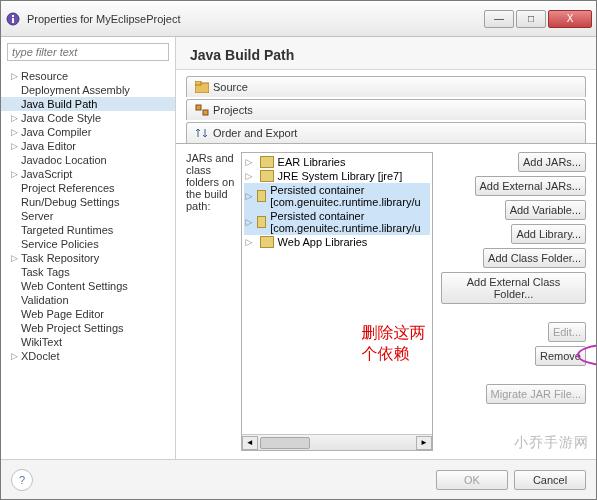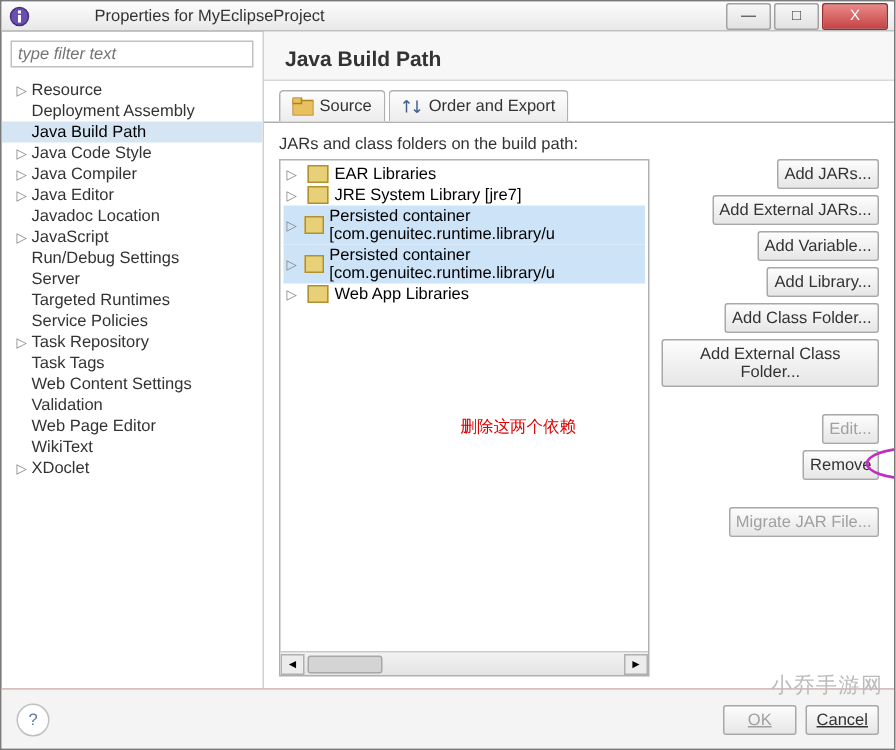--- a/index.html
+++ b/index.html
@@ -1,69 +1,69 @@
 <!DOCTYPE html>
 <html><head>
 <meta charset="utf-8">
 <style>
 * { box-sizing: border-box; margin: 0; padding: 0; font-family: Tahoma, Arial, sans-serif; font-size: 11px; }
 body { width: 597px; height: 500px; background: #f0f0f0; border: 1px solid #7a7a7a; display: flex; flex-direction: column; overflow: hidden; }
 
-.titlebar { height: 20px; background: linear-gradient(#fdfdfd, #e8e8e8); border-bottom: 1px solid #c0c0c0; display: flex; align-items: center; padding: 0 4px; gap: 36px; }
+.titlebar { height: 36px; background: linear-gradient(#fdfdfd, #e8e8e8); border-bottom: 1px solid #c0c0c0; display: flex; align-items: center; padding: 0 4px; }
 .titlebar .icon { width: 16px; height: 16px; margin-right: 6px; display: flex; align-items: center; justify-content: center; }
 .titlebar .title { flex: 1; color: #333; }
 .win-btns { display: flex; gap: 2px; }
 .win-btn { width: 30px; height: 18px; border: 1px solid #a0a0a0; background: linear-gradient(#f7f7f7,#e2e2e2); display: flex; align-items: center; justify-content: center; font-size: 10px; color: #333; border-radius: 2px; }
 .win-btn.close { background: linear-gradient(#e98989,#c64444); color: #fff; border-color: #963030; width: 44px; }
 
-.content { flex: 1; display: flex; background: #7f1d1d; position: relative; }
+.content { flex: 1; display: flex; background: #14532d; position: relative; }
 
 .sidebar { width: 175px; border-right: 1px solid #d0d0d0; display: flex; flex-direction: column; background: #fff; }
 .filter { margin: 6px; }
 .filter input { width: 100%; padding: 2px 4px; border: 1px solid #c0c0c0; color: #888; font-style: italic; }
 .tree { flex: 1; overflow: auto; padding: 2px 0; }
 .tree-item { display: flex; align-items: center; padding: 1px 4px 1px 10px; color: #333; cursor: default; }
 .tree-item .arrow { width: 10px; color: #888; font-size: 9px; }
 .tree-item.selected { background: #d6e5f3; color: #000; }
 
 .main { flex: 1; display: flex; flex-direction: column; background: #fff; }
 .main-header { padding: 10px 14px 6px; font-size: 14px; font-weight: bold; color: #333; border-bottom: 1px solid #d8d8d8; background: #f7f7f7; }
 
-.tabs { display: flex; padding: 6px 10px 0; gap: 2px; background: #fff; border-bottom: 1px solid #b0b0b0; }
+.tabs { display: flex; padding: 6px 10px 0; gap: 2px; background: #fff; border-bottom: 1px solid #b0b0b0; flex-direction: column; }
 .tab { display: flex; align-items: center; gap: 4px; padding: 3px 8px; border: 1px solid #b0b0b0; border-bottom: none; background: linear-gradient(#fdfdfd,#ececec); border-radius: 3px 3px 0 0; color: #333; }
 .tab.active { background: #fff; border-bottom: 1px solid #fff; position: relative; top: 1px; }
 .tab .ticon { width: 14px; height: 14px; display: flex; align-items: center; justify-content: center; }
 
-.jars-area { flex: 1; padding: 8px 10px; display: flex; flex-direction: column; }
+.jars-area { flex: 1; padding: 8px 10px; display: flex; flex-direction: row; }
 .jars-label { margin-bottom: 4px; color: #333; }
 .jars-row { flex: 1; display: flex; gap: 8px; }
 .jars-list { flex: 1; border: 1px solid #b0b0b0; background: #fff; overflow: hidden; position: relative; }
 .list-inner { padding: 2px; }
 .jar-item { display: flex; align-items: center; gap: 4px; padding: 1px 2px; }
 .jar-item .arrow { width: 10px; color: #888; font-size: 9px; }
 .jar-item .jicon { width: 14px; height: 12px; background: #e8d078; border: 1px solid #b09030; }
 .jar-item.selected { background: #cde3f8; }
 .btn-col { width: 145px; display: flex; flex-direction: column; gap: 4px; align-items: flex-end; }
 .btn { padding: 3px 4px; border: 1px solid #a8a8a8; background: linear-gradient(#fdfdfd,#e6e6e6); border-radius: 2px; text-align: center; color: #333; }
 .btn.disabled { color: #a0a0a0; }
 .btn-col .spacer { height: 10px; }
 
-.annotation { position: absolute; color: #d00; font-size: 11px; }
+.annotation { position: absolute; color: #d00; font-size: 16px; }
 .remove-circle { position: absolute; border: 2px solid #c030c0; border-radius: 50%; width: 60px; height: 22px; pointer-events: none; }
 
 .hscroll { height: 16px; border-top: 1px solid #c8c8c8; background: linear-gradient(#f2f2f2,#e4e4e4); display: flex; align-items: center; position: absolute; bottom: 0; left: 0; right: 0; }
 .hscroll .sbtn { width: 16px; height: 14px; border: 1px solid #b0b0b0; background: #ececec; font-size: 8px; display: flex; align-items: center; justify-content: center; }
 .hscroll .thumb { width: 50px; height: 12px; background: #d4d4d4; border: 1px solid #a8a8a8; border-radius: 2px; margin-left: 2px; }
 
 .footer { height: 40px; border-top: 1px solid #d0d0d0; background: #f4f4f4; display: flex; align-items: center; padding: 0 10px; gap: 6px; }
 .help-btn { width: 22px; height: 22px; border: 1px solid #c0c0c0; border-radius: 11px; display: flex; align-items: center; justify-content: center; color: #5a7aa0; background: #fff; }
 .footer .spacer { flex: 1; }
-.footer .btn { width: 49px; text-decoration: underline; }
-
-.watermark { position: absolute; right: 8px; bottom: 34px; color: #bbb; font-size: 14px; letter-spacing: 1px; pointer-events: none; }
+.footer .btn { width: 72px; }
+
+.watermark { position: absolute; right: 8px; bottom: 48px; color: #bbb; font-size: 14px; letter-spacing: 1px; pointer-events: none; }
 </style>
 </head>
 <body>
 
 <div class="titlebar">
   <span class="icon">
     <svg width="14" height="14">
         <circle cx="7" cy="7" r="6" fill="#6a4fb0" stroke="#473080"></circle>
         <rect x="6" y="3" width="2" height="2" fill="#fff"></rect>
         <rect x="6" y="6" width="2" height="5" fill="#fff"></rect>
@@ -110,20 +110,24 @@
         <div class="tree-item">
           <span class="arrow"></span>
           <span>Javadoc Location</span>
         </div>
         <div class="tree-item">
           <span class="arrow">▷</span>
           <span>JavaScript</span>
         </div>
         <div class="tree-item">
           <span class="arrow"></span>
+          <span>Project References</span>
+        </div>
+        <div class="tree-item">
+          <span class="arrow"></span>
           <span>Run/Debug Settings</span>
         </div>
         <div class="tree-item">
           <span class="arrow"></span>
           <span>Server</span>
         </div>
         <div class="tree-item">
           <span class="arrow"></span>
           <span>Targeted Runtimes</span>
         </div>
@@ -143,20 +147,24 @@
           <span class="arrow"></span>
           <span>Web Content Settings</span>
         </div>
         <div class="tree-item">
           <span class="arrow"></span>
           <span>Validation</span>
         </div>
         <div class="tree-item">
           <span class="arrow"></span>
           <span>Web Page Editor</span>
+        </div>
+        <div class="tree-item">
+          <span class="arrow"></span>
+          <span>Web Project Settings</span>
         </div>
         <div class="tree-item">
           <span class="arrow"></span>
           <span>WikiText</span>
         </div>
         <div class="tree-item">
           <span class="arrow">▷</span>
           <span>XDoclet</span>
         </div>
       </div>
@@ -166,20 +174,29 @@
     <div class="main-header">Java Build Path</div>
     <div class="tabs" id="tabs">
         <div class="tab">
           <span class="ticon">
             <svg width="14" height="12">
               <rect x="0" y="2" width="14" height="10" fill="#e8c060" stroke="#b08020"></rect>
               <rect x="0" y="0" width="6" height="4" fill="#e8c060" stroke="#b08020"></rect>
             </svg>
           </span>
           <span>Source</span>
+        </div>
+        <div class="tab">
+          <span class="ticon">
+            <svg width="14" height="12">
+              <rect x="1" y="1" width="5" height="5" fill="#d8a040" stroke="#805010"></rect>
+              <rect x="8" y="6" width="5" height="5" fill="#d8a040" stroke="#805010"></rect>
+            </svg>
+          </span>
+          <span>Projects</span>
         </div>
         <div class="tab">
           <span class="ticon">
             <svg width="14" height="12">
               <path d="M3 2v8M3 2l-2 2M3 2l2 2M10 10V2M10 10l-2-2M10 10l2-2" stroke="#406090" fill="none"></path>
             </svg>
           </span>
           <span>Order and Export</span>
         </div>
       </div>

